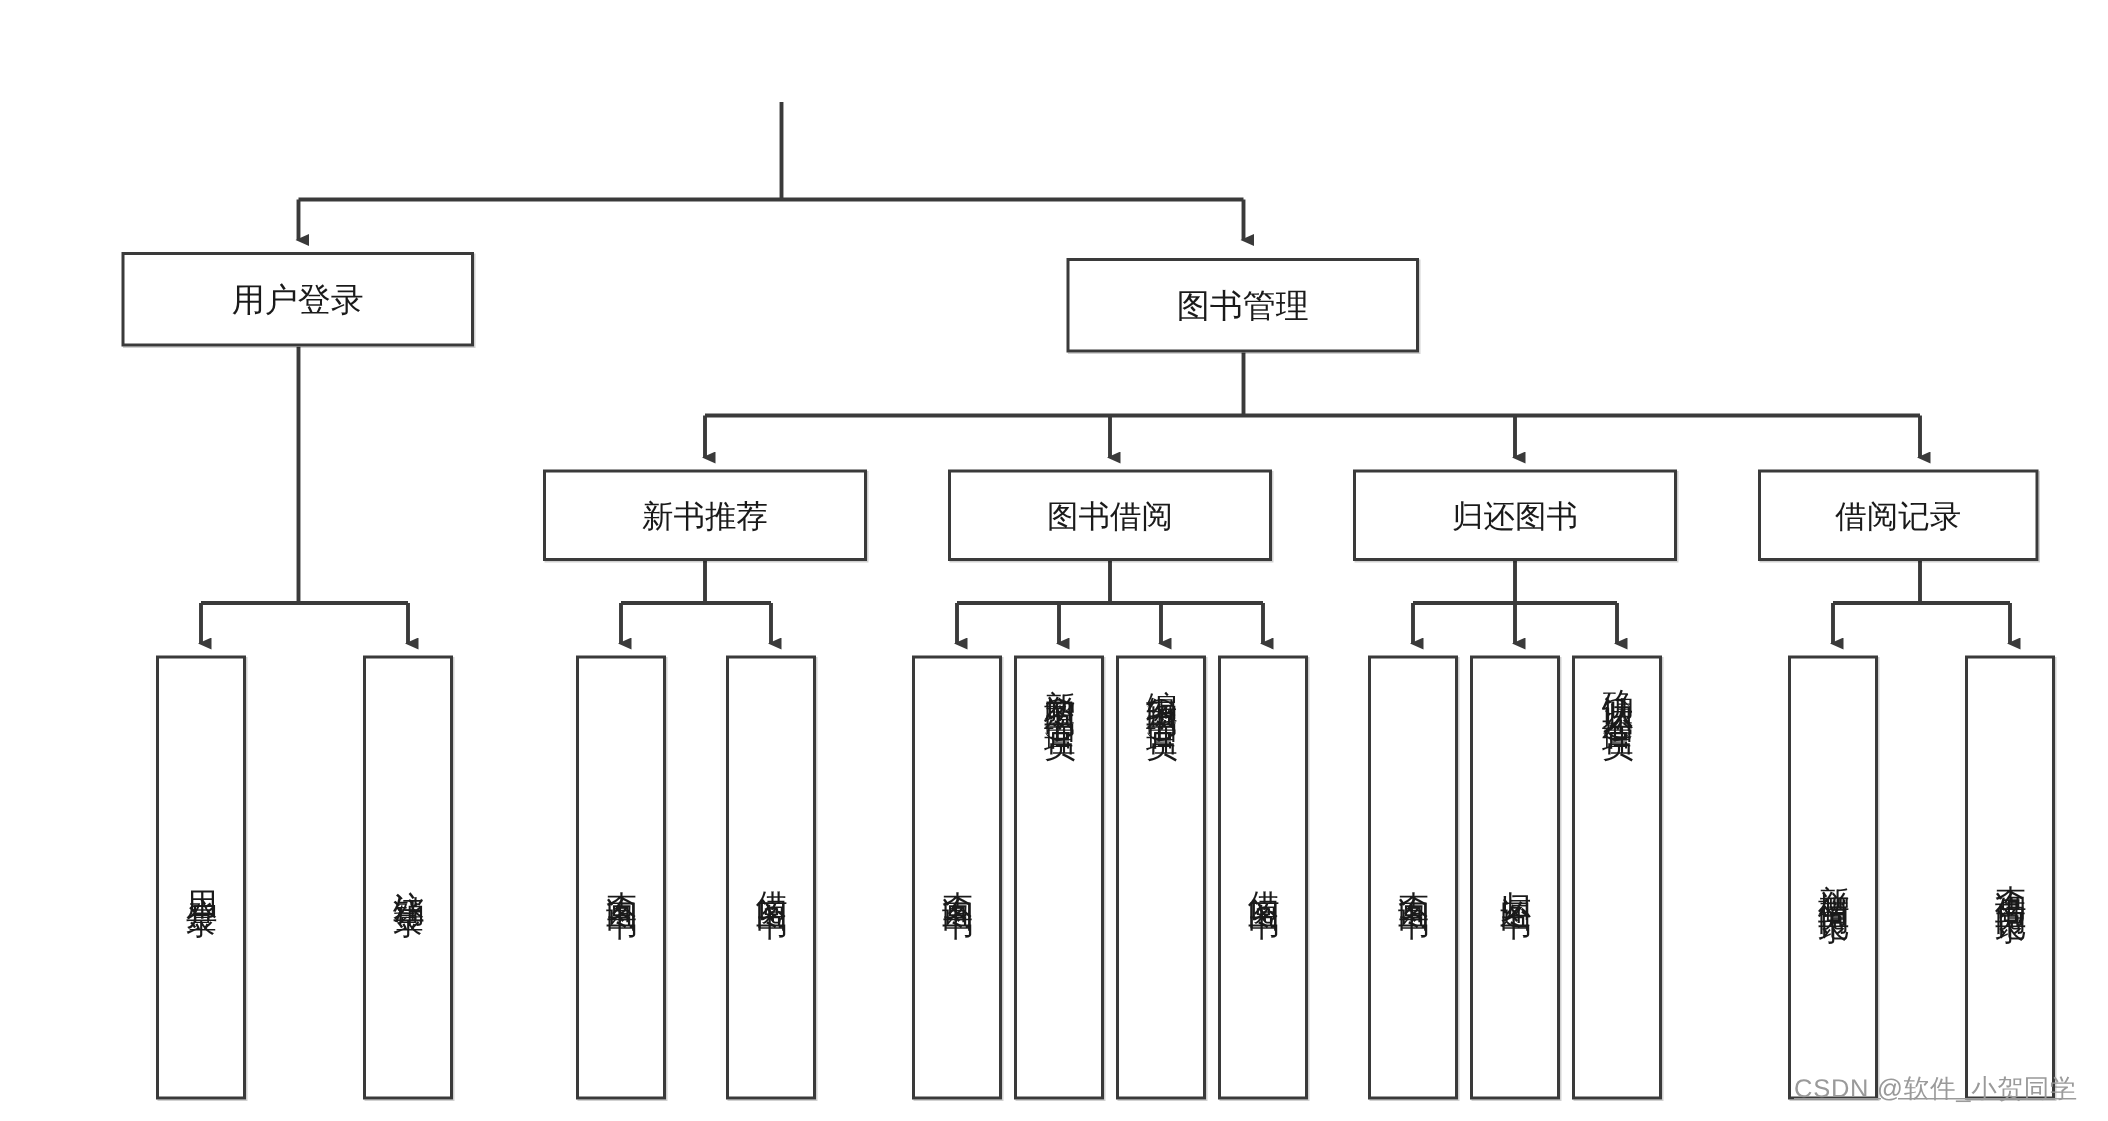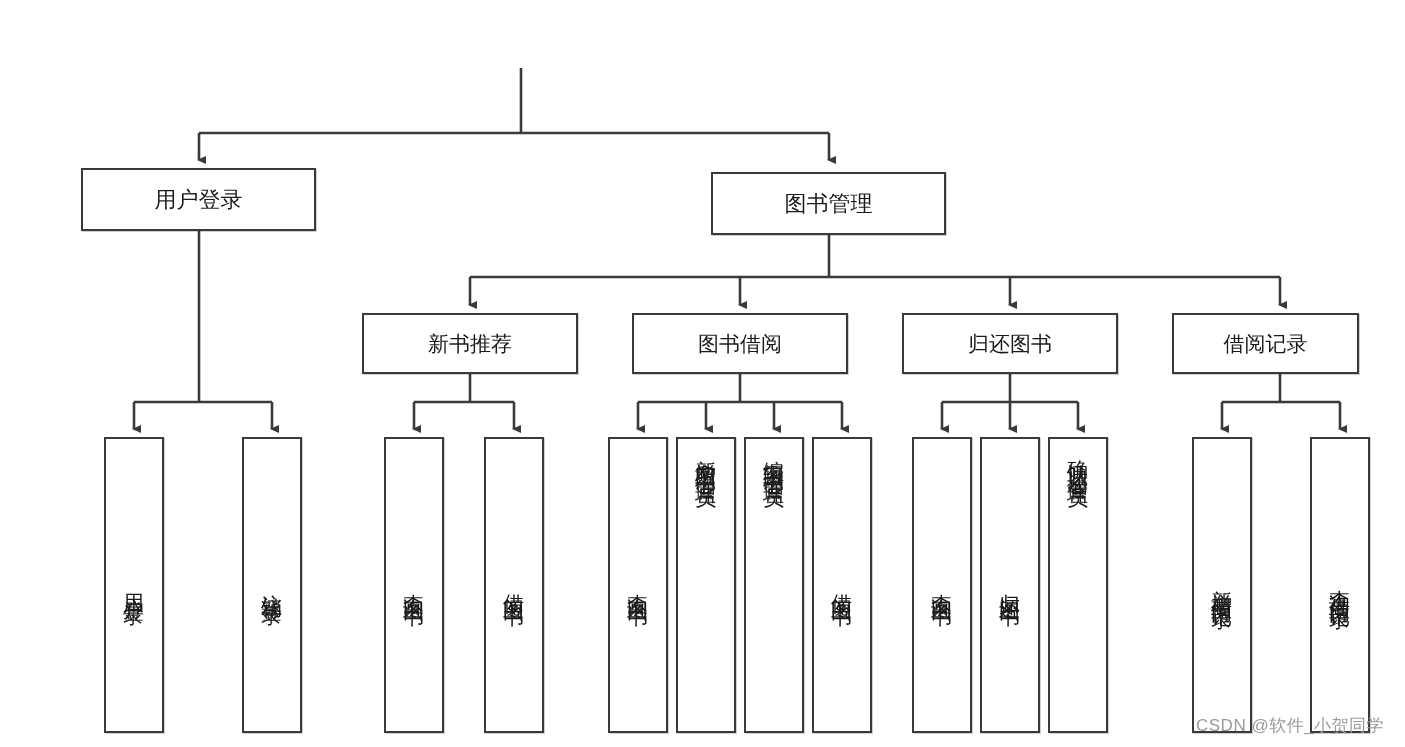--- a/index.html
+++ b/index.html
@@ -187,15 +187,15 @@
     <span class="vlabel">确认归还（管理员）</span>
   </div>
 
   <div class="node node-leaf leaf-mid" style="left:1192px; top:437px; width:60px; height:296px;">
     <span class="vlabel">新增借阅记录</span>
   </div>
   <div class="node node-leaf leaf-mid" style="left:1310px; top:437px; width:60px; height:296px;">
     <span class="vlabel">查询借阅记录</span>
   </div>
 
-  <div class="watermark" style="left:1196px; top:714px;">CSDN @软件_小贺同学</div>
+  <div class="watermark" style="left:1196px; top:714px;text-decoration:underline;">CSDN @软件_小贺同学</div>
 
 </div>
 
 </body></html>

